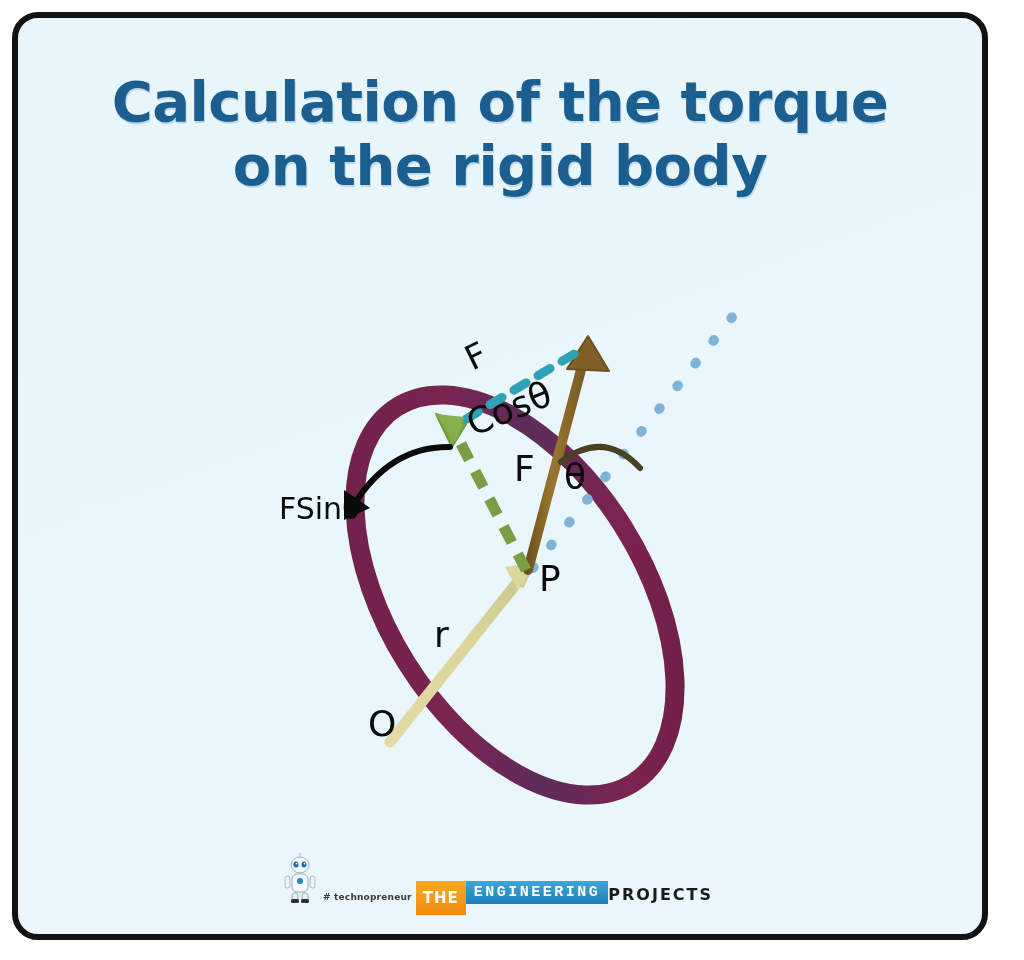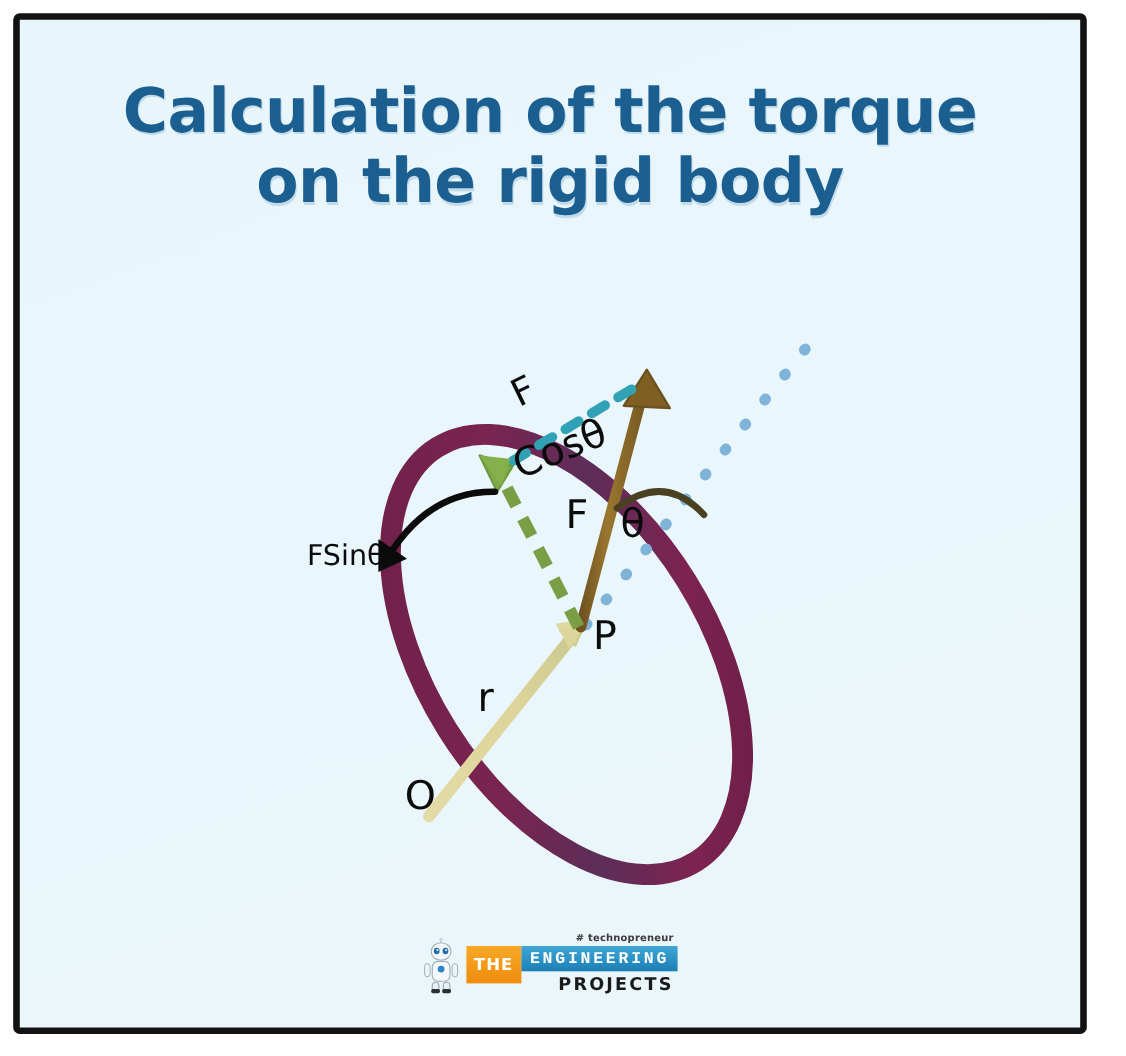--- a/index.html
+++ b/index.html
@@ -15,21 +15,21 @@
   }
 
   #infographic-card {
     position: absolute;
     left: 12px;
     top: 12px;
     width: 976px;
     height: 928px;
     box-sizing: border-box;
     border: 6px solid #121212;
-    border-radius: 6px;
+    border-radius: 26px;
     background: linear-gradient(160deg, #e8f5fa 0%, #e9f6fb 45%, #eaf6fa 100%);
     overflow: hidden;
   }
 
   
   #title-block {
     position: absolute;
     left: 0;
     top: 52px;
     width: 100%;
@@ -66,38 +66,38 @@
     position: absolute;
     font-family: "DejaVu Sans", sans-serif;
     color: #0b0b0b;
     font-weight: 400;
     white-space: nowrap;
   }
   #label-F-cos-F   { left: 448px; top: 118px; font-size: 34px; transform: rotate(-26deg); }
   #label-F-cos-rest{ left: 447px; top: 170px; font-size: 36px; transform: rotate(-22deg); }
   #label-F-main    { left: 496px; top: 230px; font-size: 36px; }
   #label-theta     { left: 546px; top: 238px; font-size: 36px; }
-  #label-Fsin      { left: 261px; top: 273px; font-size: 26px; }
+  #label-Fsin      { left: 261px; top: 273px; font-size: 30px; }
   #label-P         { left: 521px; top: 340px; font-size: 36px; }
   #label-r         { left: 416px; top: 396px; font-size: 36px; }
   #label-O         { left: 350px; top: 485px; font-size: 36px; }
 
   
   #footer-logo {
     position: absolute;
     left: 0;
     bottom: 30px;
     width: 100%;
     display: flex;
     justify-content: center;
     align-items: flex-end;
     gap: 6px;
   }
   #robot-mascot { width: 34px; height: 52px; flex: none; }
-  #logo-wordmark { display: flex; flex-direction: column; align-items: flex-end; }
+  #logo-wordmark { display: flex; flex-direction: row; align-items: flex-end; }
   #logo-technopreneur {
     font-family: "DejaVu Sans", sans-serif;
     font-size: 9px;
     font-weight: 700;
     color: #3a3a3a;
     letter-spacing: 0.2px;
     margin-bottom: 2px;
     margin-right: 4px;
   }
   #logo-bar { display: flex; height: 23px; }

